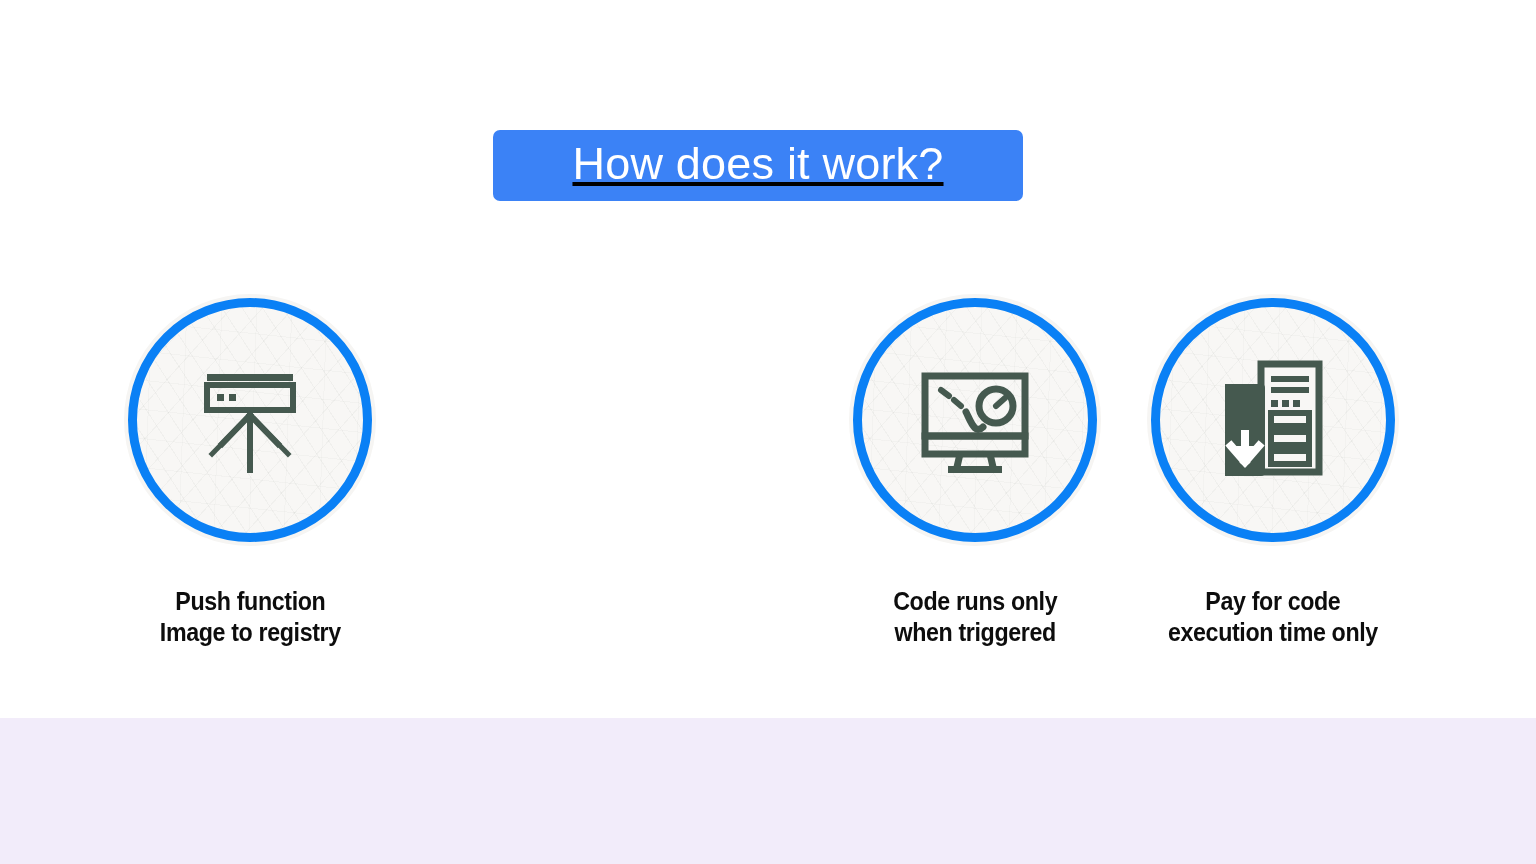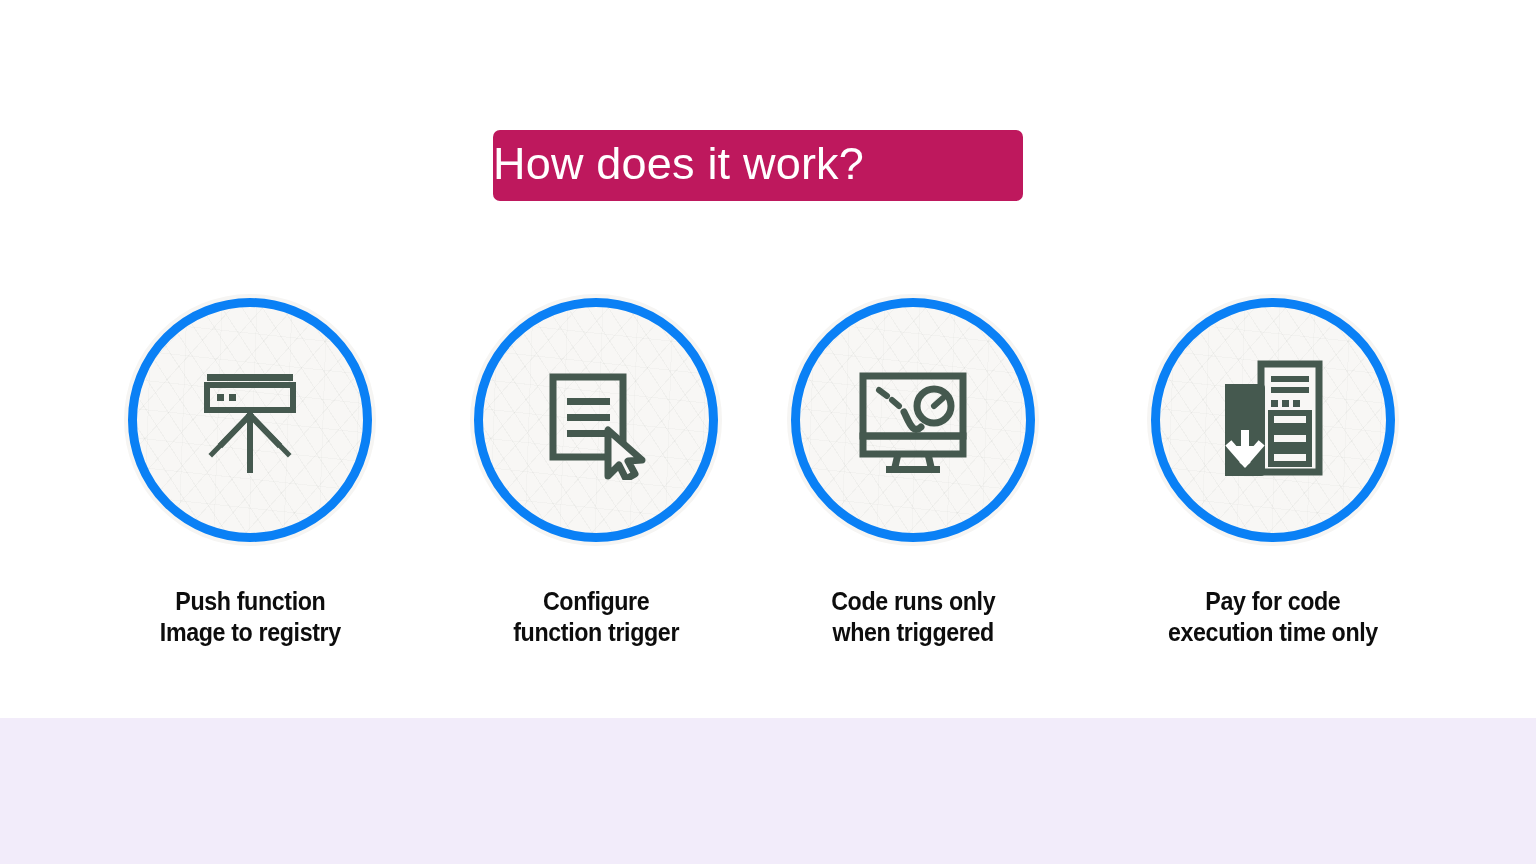--- a/index.html
+++ b/index.html
@@ -34,25 +34,27 @@
     background: #f2ecfa;
   }
 
   
   .title-banner {
     position: absolute;
     left: 493px;
     top: 130px;
     width: 530px;
     height: 71px;
-    background: #be185d;
+    background: #3b82f6;
     border-radius: 7px;
     display: flex;
     align-items: center;
+    justify-content: center;
     box-sizing: border-box;
+    text-decoration: underline;
   }
   .title-text {
     color: #ffffff;
     font-size: 45px;
     font-weight: 400;
     letter-spacing: 0.2px;
     line-height: 1;
     white-space: nowrap;
     font-family: "Liberation Sans", sans-serif;
     padding-bottom: 4px;
@@ -69,21 +71,21 @@
   .step {
     position: absolute;
     top: 0;
     width: 330px;
     display: flex;
     flex-direction: column;
     align-items: center;
   }
   .step-0 { left: 85px; }
   .step-1 { left: 431px; }
-  .step-2 { left: 748px; }
+  .step-2 { left: 810px; }
   .step-3 { left: 1108px; }
 
   .circle-wrap {
     position: relative;
     width: 252px;
     height: 252px;
     display: flex;
     align-items: center;
     justify-content: center;
   }
@@ -181,42 +183,20 @@
             <line x1="60" y1="55" x2="98" y2="94" stroke-width="5"></line>
           </svg>
         </div>
       </div>
       <div class="caption">
         <span class="caption-line">Push function</span>
         <span class="caption-line">Image to registry</span>
       </div>
     </div>
 
-    <div class="step step-1">
-      <div class="circle-wrap">
-        <div class="circle-halo"></div>
-        <div class="circle-ring"></div>
-        <div class="icon-holder">
-          <svg width="120" height="120" viewBox="0 0 120 120" fill="none">
-
-            <rect x="17" y="17" width="70" height="80" stroke="#45594f" stroke-width="7" fill="none"></rect>
-
-            <rect x="31" y="38" width="43" height="7" fill="#45594f"></rect>
-            <rect x="31" y="54" width="43" height="7" fill="#45594f"></rect>
-            <rect x="31" y="70" width="43" height="7" fill="#45594f"></rect>
-
-            <path d="M72 70 L72 116 L83 105 L90 119 L99 114 L92 101 L106 100 Z" fill="#f8f7f5" stroke="#45594f" stroke-width="7" stroke-linejoin="round"></path>
-          </svg>
-        </div>
-      </div>
-      <div class="caption">
-        <span class="caption-line">Configure</span>
-        <span class="caption-line">function trigger</span>
-      </div>
-    </div>
 
     <div class="step step-2">
       <div class="circle-wrap">
         <div class="circle-halo"></div>
         <div class="circle-ring"></div>
         <div class="icon-holder">
           <svg width="124" height="124" viewBox="0 0 124 124" fill="none">
 
             <rect x="12" y="18" width="100" height="60" stroke="#45594f" stroke-width="7" fill="none"></rect>
 

